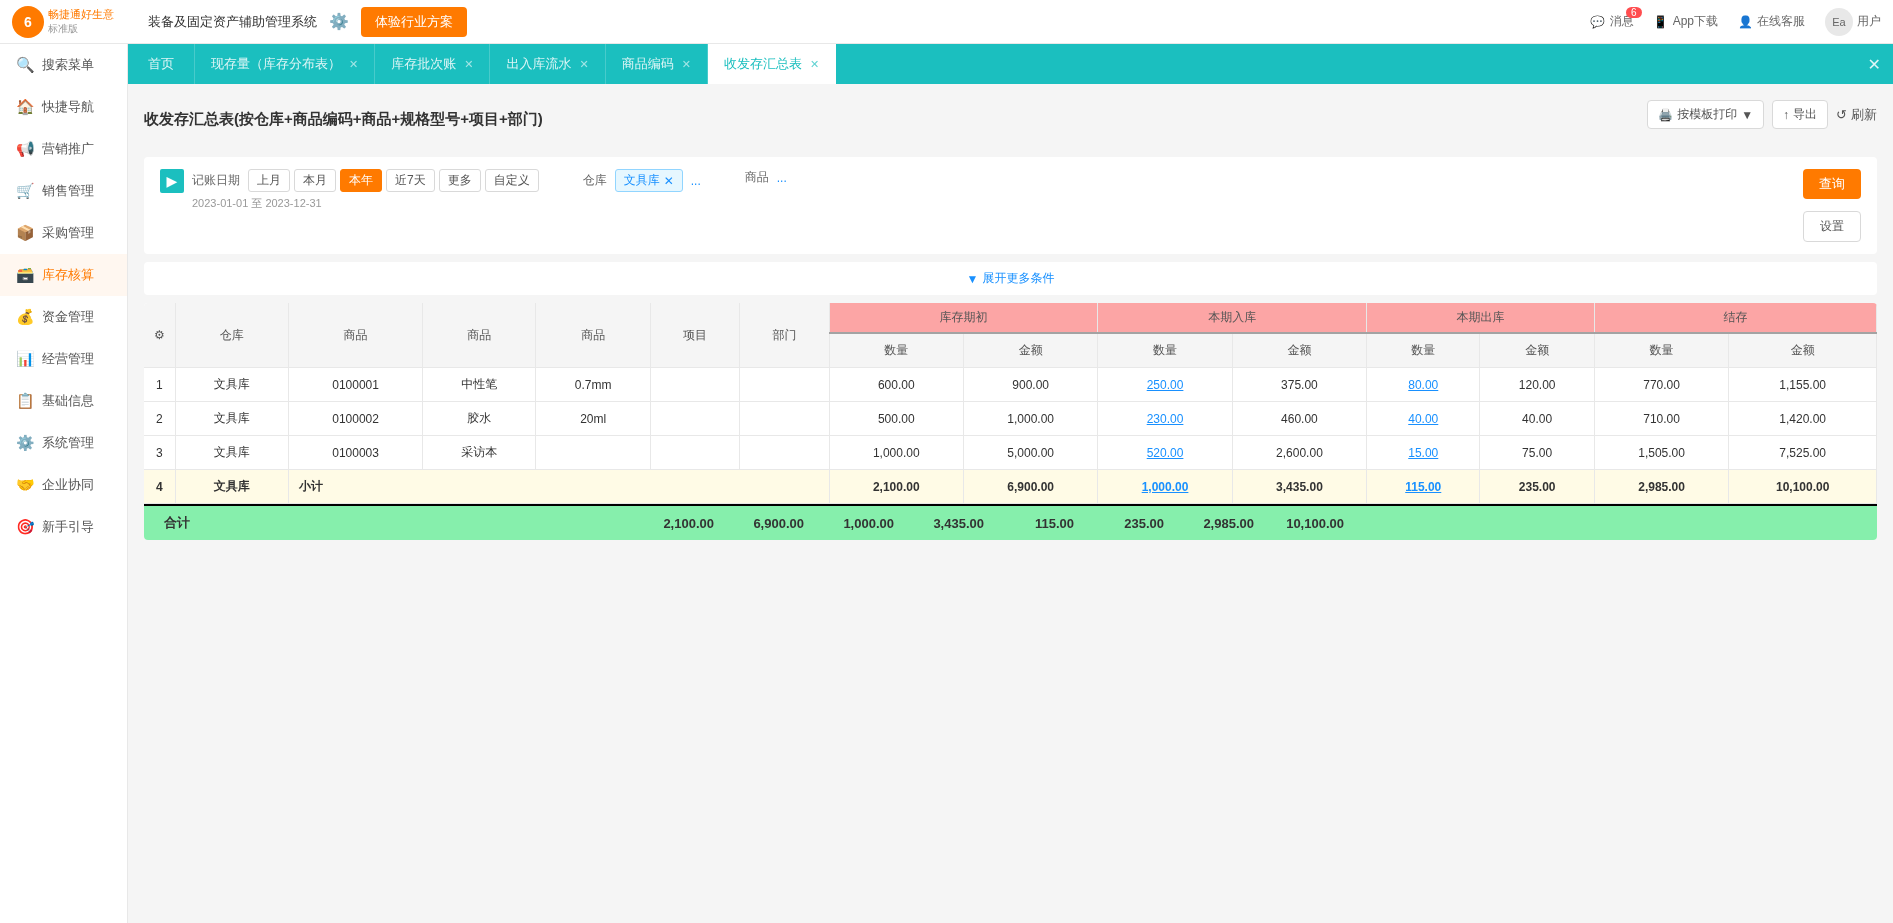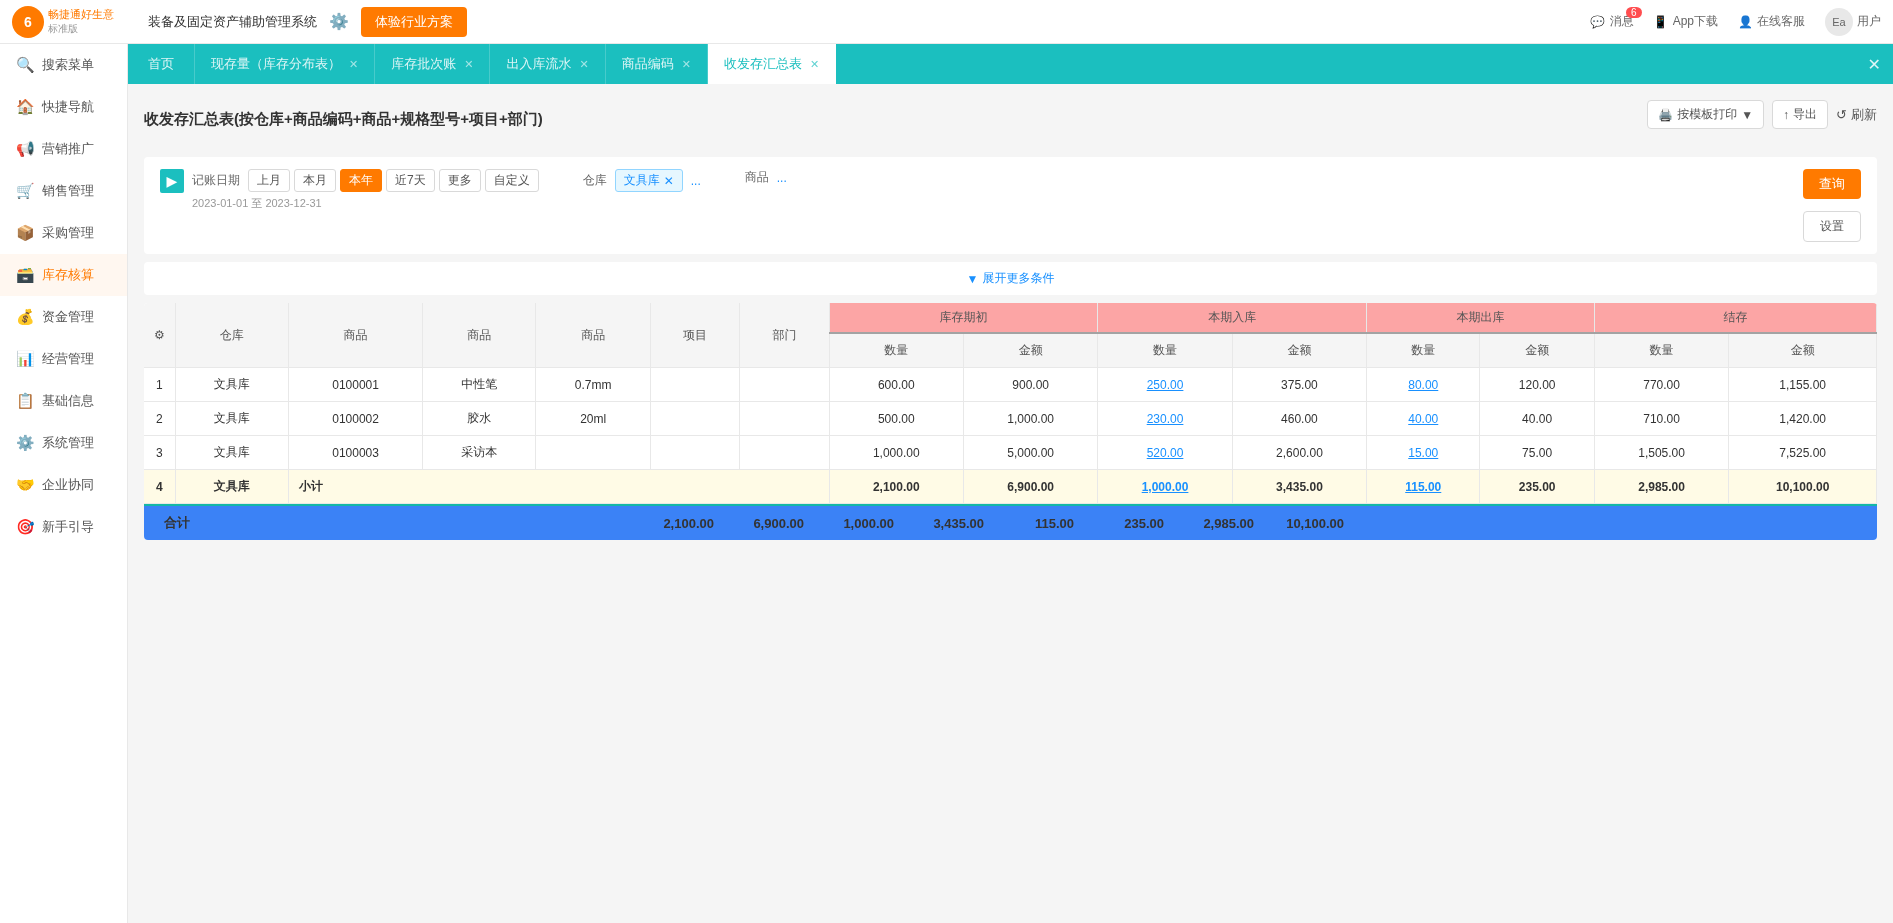--- a/index.html
+++ b/index.html
@@ -67,21 +67,21 @@
     table { width: 100%; border-collapse: collapse; }
     thead tr { background: #f5f5f5; }
     th { padding: 8px 10px; text-align: center; font-weight: 500; border-bottom: 1px solid #e8e8e8; border-right: 1px solid #e8e8e8; color: #555; font-size: 12px; white-space: nowrap; }
     td { padding: 8px 10px; text-align: center; border-bottom: 1px solid #e8e8e8; border-right: 1px solid #e8e8e8; font-size: 12px; white-space: nowrap; }
     .subtotal-row { font-weight: bold; background: #fffbe6; }
     .subtotal-row td:nth-child(4) { color: #333; }
     .gear-th { width: 30px; }
     .th-group-header { text-align: center; border-bottom: 2px solid #a3a3a3; padding: 6px; font-weight: 500; color: #555; font-size: 12px; background: #fca5a5; }
 
     
-    .table-footer { background: #3b82f6; padding: 8px 10px; display: flex; align-items: center; border-top: 2px solid #14b8a6; }
+    .table-footer { background: #86efac; padding: 8px 10px; display: flex; align-items: center; border-top: 2px solid #000000; }
     .footer-label { font-weight: bold; min-width: 200px; color: #333; font-size: 13px; }
     .footer-cell { min-width: 90px; text-align: right; font-weight: bold; font-size: 13px; color: #333; padding: 0 10px; }
   </style>
 </head>
 <body>
 
 <div class="app-wrapper">
 
   <div class="top-bar">
     <div class="logo-area">

